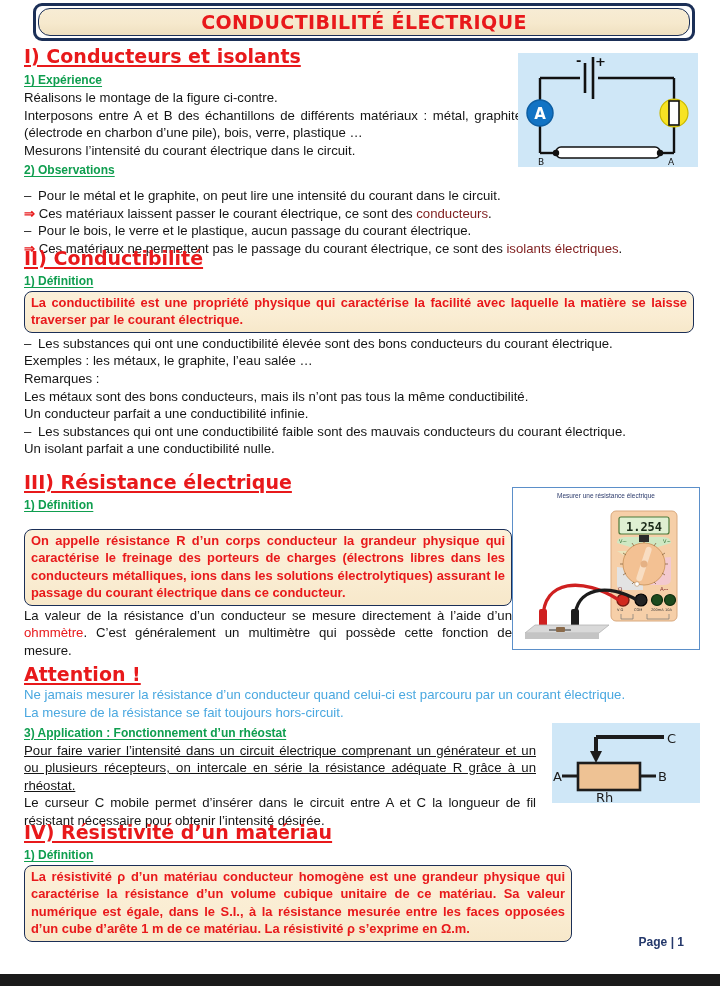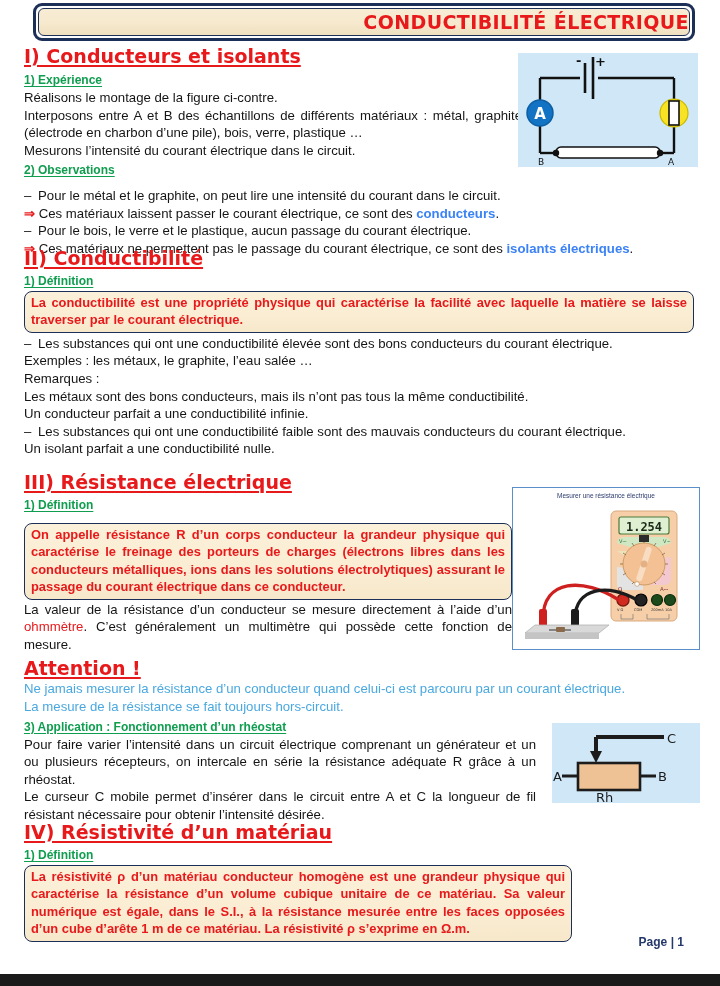--- a/index.html
+++ b/index.html
@@ -25,23 +25,23 @@
   .title-outer {
     width: 100%; height: 100%;
     border: 3px solid #1b2f57;
     border-radius: 9px;
     padding: 2px;
     background: #fdfdfd;
   }
   .title-inner {
     width: 100%; height: 100%;
     border: 1.5px solid #1b2f57;
-    border-radius: 6px;
+    border-radius: 12px;
     background: linear-gradient(180deg,#f7ecd4 0%, #f6e9cd 55%, #efe0c0 100%);
-    display: flex; align-items: center; justify-content: flex-end;
+    display: flex; align-items: center; justify-content: center;
   }
   .title-text {
     color: #e8191b;
     font-weight: bold;
     font-size: 19px;
     letter-spacing: 0.4px;
     font-family: "DejaVu Sans", sans-serif;
   }
 
   
@@ -67,21 +67,21 @@
   h2.sub {
     color: #0f9e4f;
     font-size: 12px;
     font-weight: bold;
     text-decoration: underline;
     text-underline-offset: 2px;
     display: inline-block;
     line-height: 16px;
     font-family: "Liberation Sans", sans-serif;
   }
-  .hl-pink { color: #3b82f6; font-weight: bold; }
+  .hl-pink { color: #7f1d1d; font-weight: normal; }
   .hl-red  { color: #e8191b; font-weight: normal; }
   .arrow   { color: #e8191b; font-weight: bold; }
 
   
   .defbox {
     border: 1.6px solid #1b2f57;
     border-radius: 8px;
     background: linear-gradient(180deg,#fbf0d9 0%, #faedd3 60%, #f7e8ca 100%);
     color: #e8191b;
     font-weight: bold;
@@ -217,33 +217,33 @@
       <span class="dash">–</span><span>Les substances qui ont une conductibilité faible sont des mauvais conducteurs du courant électrique.</span>
     </div>
     <div class="body-txt">Un isolant parfait a une conductibilité nulle.</div>
   </div>
 
   <div style="position:absolute; left:24px; top:470px; width:490px;">
     <h1 class="sec">III) Résistance électrique</h1>
     <div style="margin-top:1px;">
       <h2 class="sub">1) Définition</h2>
     </div>
-    <div class="defbox" style="margin-top:10px; width:488px;">On appelle résistance R d’un corps conducteur la grandeur physique qui caractérise le freinage des porteurs de charges (électrons libres dans les conducteurs métalliques, ions dans les solutions électrolytiques) assurant le passage du courant électrique dans ce conducteur.</div>
+    <div class="defbox" style="margin-top:16px; width:488px;">On appelle résistance R d’un corps conducteur la grandeur physique qui caractérise le freinage des porteurs de charges (électrons libres dans les conducteurs métalliques, ions dans les solutions électrolytiques) assurant le passage du courant électrique dans ce conducteur.</div>
     <div class="body-txt just" style="width:488px; margin-top:1px;">
       <span>La valeur de la résistance d’un conducteur se mesure directement à l’aide d’un </span><span class="hl-red">ohmmètre</span><span>. C’est généralement un multimètre qui possède cette fonction de mesure.</span>
     </div>
     <div style="margin-top:3px;">
       <h1 class="sec" style="font-size:19px;">Attention !</h1>
     </div>
     <div class="body-txt" style="color:#4aa8e0; width:640px;">Ne jamais mesurer la résistance d’un conducteur quand celui-ci est parcouru par un courant électrique.</div>
     <div class="body-txt" style="color:#4aa8e0;">La mesure de la résistance se fait toujours hors-circuit.</div>
     <div style="margin-top:1px;">
       <h2 class="sub">3) Application : Fonctionnement d’un rhéostat</h2>
     </div>
-    <div class="body-txt just" style="width:512px; margin-top:1px;">Pour faire varier l’intensité dans un circuit électrique comprenant un générateur et un ou plusieurs récepteurs, on intercale en série la résistance adéquate R grâce à un rhéostat.</div>
+    <div class="body-txt just" style="width:512px; margin-top:1px;text-decoration:underline;">Pour faire varier l’intensité dans un circuit électrique comprenant un générateur et un ou plusieurs récepteurs, on intercale en série la résistance adéquate R grâce à un rhéostat.</div>
     <div class="body-txt just" style="width:512px;">Le curseur C mobile permet d’insérer dans le circuit entre A et C la longueur de fil résistant nécessaire pour obtenir l’intensité désirée.</div>
   </div>
 
   <div class="fig-frame" style="left:512px; top:487px; width:188px; height:163px;">
     <div class="figcap" style="margin-top:4px;">Mesurer une résistance électrique</div>
     <svg width="186" height="146" viewBox="0 0 186 146" style="display:block;">
 
       <rect x="98" y="12" width="66" height="110" rx="5" fill="#f6cfa8" stroke="#d9a97e" stroke-width="1"></rect>
 
       <rect x="106" y="18" width="50" height="17" rx="2" fill="#dff0d2" stroke="#4b7a3a" stroke-width="1.2"></rect>

